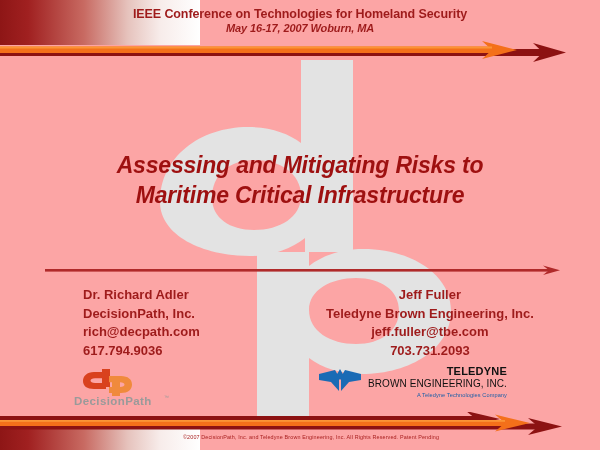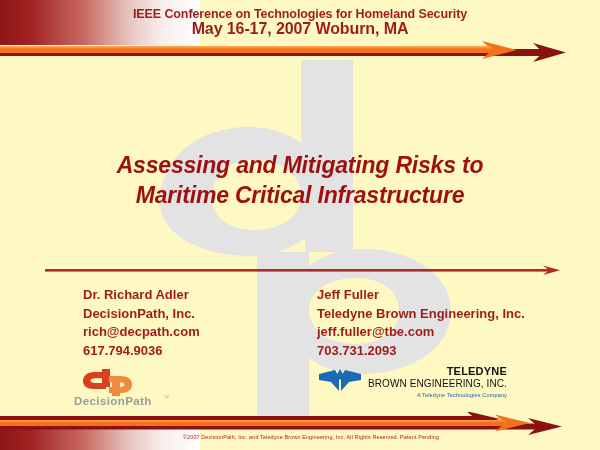--- a/index.html
+++ b/index.html
@@ -3,21 +3,21 @@
 <meta charset="utf-8">
 <style>
   html,body{margin:0;padding:0;}
   body{
     width:600px;height:450px;
     background:#ffffff;
     font-family:"Liberation Sans", sans-serif;
     overflow:hidden;
     position:relative;
   }
-  .slide{position:absolute;inset:0;width:600px;height:450px;overflow:hidden;background:#fef9c3;}
+  .slide{position:absolute;inset:0;width:600px;height:450px;overflow:hidden;background:#fca5a5;}
 
   
   .watermark{
     position:absolute;
     left:120px;top:52px;
     width:370px;height:375px;
     z-index:0;
     pointer-events:none;
   }
   .watermark svg{display:block;width:100%;height:100%;}
@@ -41,21 +41,21 @@
   
   .header{
     position:absolute;left:0;top:8px;width:600px;
     z-index:4;text-align:center;
     color:#9e1b1b;
     font-weight:bold;
     font-size:12.5px;
     line-height:13.5px;
     letter-spacing:-0.1px;
   }
-  .header .l2{font-size:16px;}
+  .header .l2{font-size:11px;font-style:italic;}
 
   
   .title{
     position:absolute;left:60px;top:150px;width:480px;
     z-index:4;
     text-align:center;
     color:#9e1010;
     font-weight:bold;
     font-style:italic;
     font-size:23px;
@@ -73,21 +73,21 @@
   }
   .col{
     position:absolute;top:0;
     color:#9e1b1b;
     font-weight:bold;
     font-size:13px;
     line-height:18.5px;
     white-space:nowrap;
   }
   .col-left{left:83px;}
-  .col-right{left:317px;}
+  .col-right{left:326px;text-align:center;}
 
   
   .logo-dp{position:absolute;left:72px;top:366px;width:110px;height:42px;z-index:4;}
   .logo-dp svg{display:block;}
   .logo-tbe{position:absolute;left:318px;top:366px;width:190px;height:40px;z-index:4;}
   .logo-tbe-row{display:flex;align-items:flex-start;gap:6px;}
   .tbe-mark{width:44px;height:26px;flex:none;margin-top:1px;}
   .tbe-mark svg{display:block;}
   .tbe-text{padding-top:0px;text-align:right;}
   .tbe-l1{color:#111111;font-weight:bold;font-size:11px;line-height:11.5px;letter-spacing:0.2px;}

